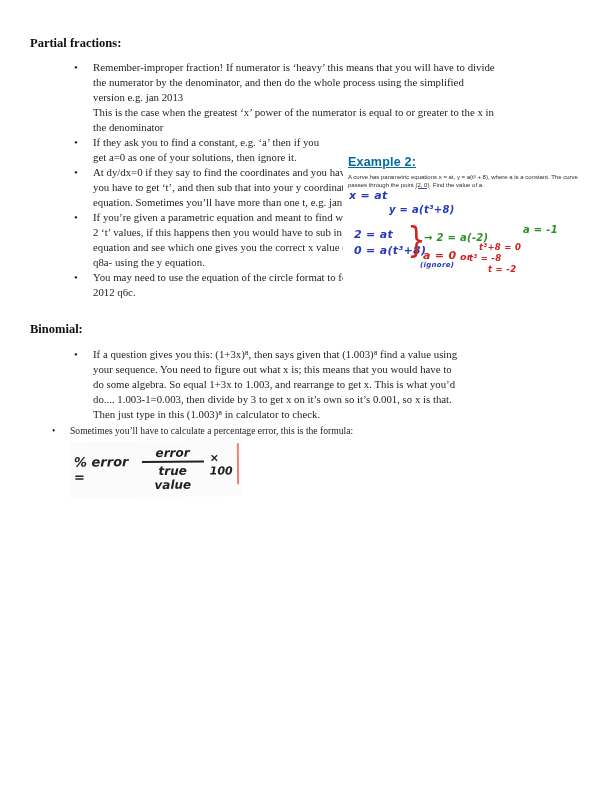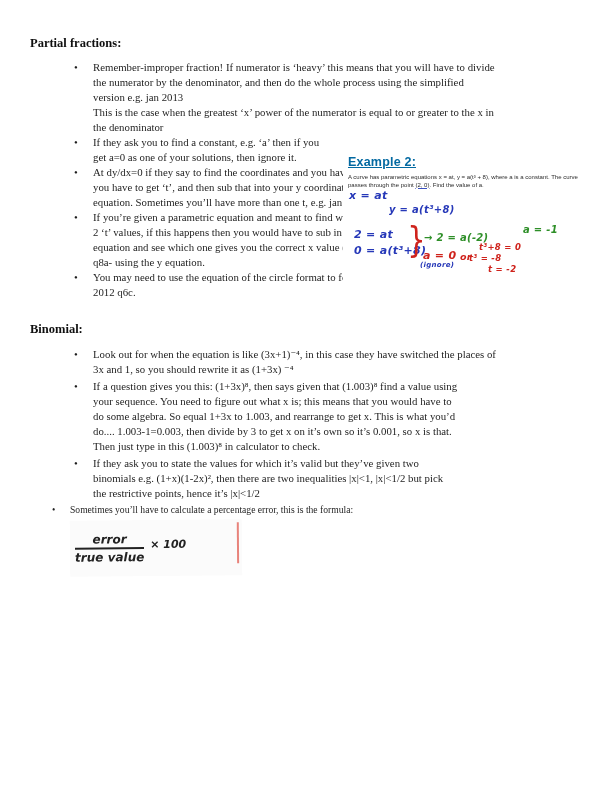--- a/index.html
+++ b/index.html
@@ -91,34 +91,30 @@
       <li>If you’re given a parametric equation and meant to find what ‘t’ is, sometimes you might get
 2 ‘t’ values, if this happens then you would have to sub in both t values into the parametric
 equation and see which one gives you the correct x value (you’d be given it). E.g. june 2008
 q8a- using the y equation.</li>
       <li>You may need to use the equation of the circle format to form Cartesian equations e.g. june
 2012 q6c.</li>
     </ul>
 
     <h2 class="sec-heading mt-binom" style="margin-bottom:10px;">Binomial:</h2>
     <ul class="notes binom">
-      <li>Look out for when the equation is like (3x+1)⁻⁴, in this case they have switched the places of
-3x and 1, so you should rewrite it as (1+3x) ⁻⁴</li>
       <li>If a question gives you this: (1+3x)⁸, then says given that (1.003)⁸ find a value using
 your sequence. You need to figure out what x is; this means that you would have to
 do some algebra. So equal 1+3x to 1.003, and rearrange to get x. This is what you’d
 do.... 1.003-1=0.003, then divide by 3 to get x on it’s own so it’s 0.001, so x is that.
 Then just type in this (1.003)⁸ in calculator to check.</li>
-      <li>If they ask you to state the values for which it’s valid but they’ve given two
-binomials e.g. (1+x)(1-2x)², then there are two inequalities |x|&lt;1, |x|&lt;1/2 but pick
-the restrictive points, hence it’s |x|&lt;1/2</li>
       <li class="small">Sometimes you’ll have to calculate a percentage error, this is the formula:</li>
     </ul>
 
     <div class="formula-box">
+      <span class="lhs">% error  =</span>
       <span class="frac">
         <span class="num">error</span>
         <span class="den">true value</span>
       </span>
       <span class="mult">× 100</span>
       <span class="cursor-line"></span>
     </div>
   </div>
 
   <div class="example-box">

